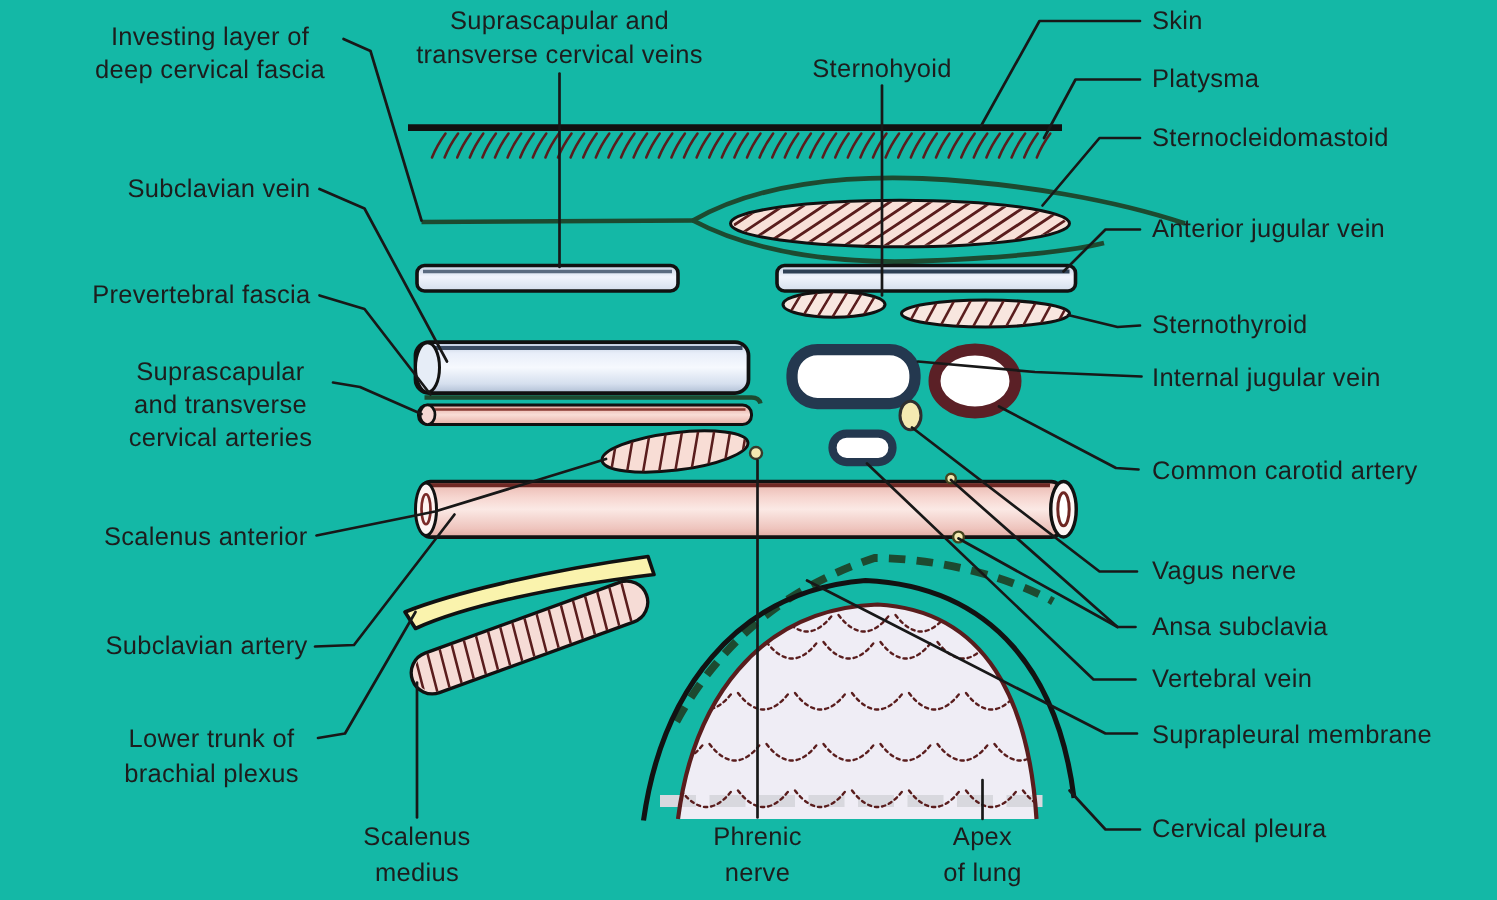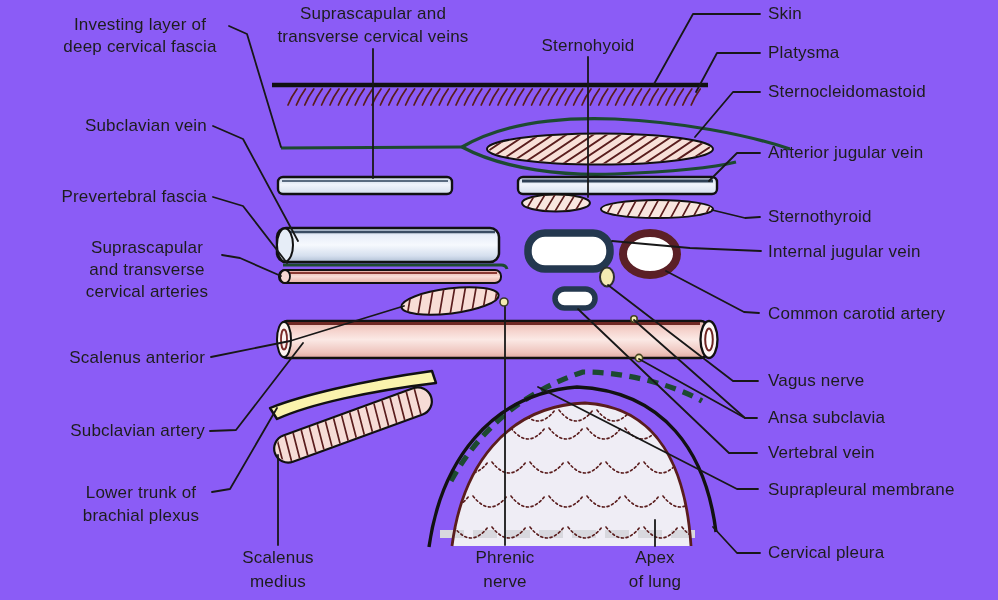--- a/index.html
+++ b/index.html
@@ -1,16 +1,16 @@
 <!DOCTYPE html>
 <html><head>
 <meta charset="utf-8">
 <style>
   html,body{margin:0;padding:0;background:#ffffff;}
-  .stage{width:998px;height:600px;position:relative;background:#8b5cf6;overflow:hidden;}
+  .stage{width:998px;height:600px;position:relative;background:#14b8a6;overflow:hidden;}
   svg{display:block;}
   .lbl{font-family:"Liberation Sans",sans-serif;font-size:17px;fill:#1d1d1d;letter-spacing:.2px;}
   .mid{text-anchor:middle;}
   .end{text-anchor:end;}
   .ptr{stroke:#181818;stroke-width:1.8;fill:none;stroke-linejoin:round;stroke-linecap:round;}
   .hatch{stroke:#5a1d1d;stroke-width:1.7;fill:none;stroke-linecap:round;}
   .h2{stroke-width:1.9;}
   .dots{stroke:#5a1d1d;stroke-width:1.6;fill:none;stroke-dasharray:2.2 2.6;stroke-linecap:round;}
 </style>
 </head>

